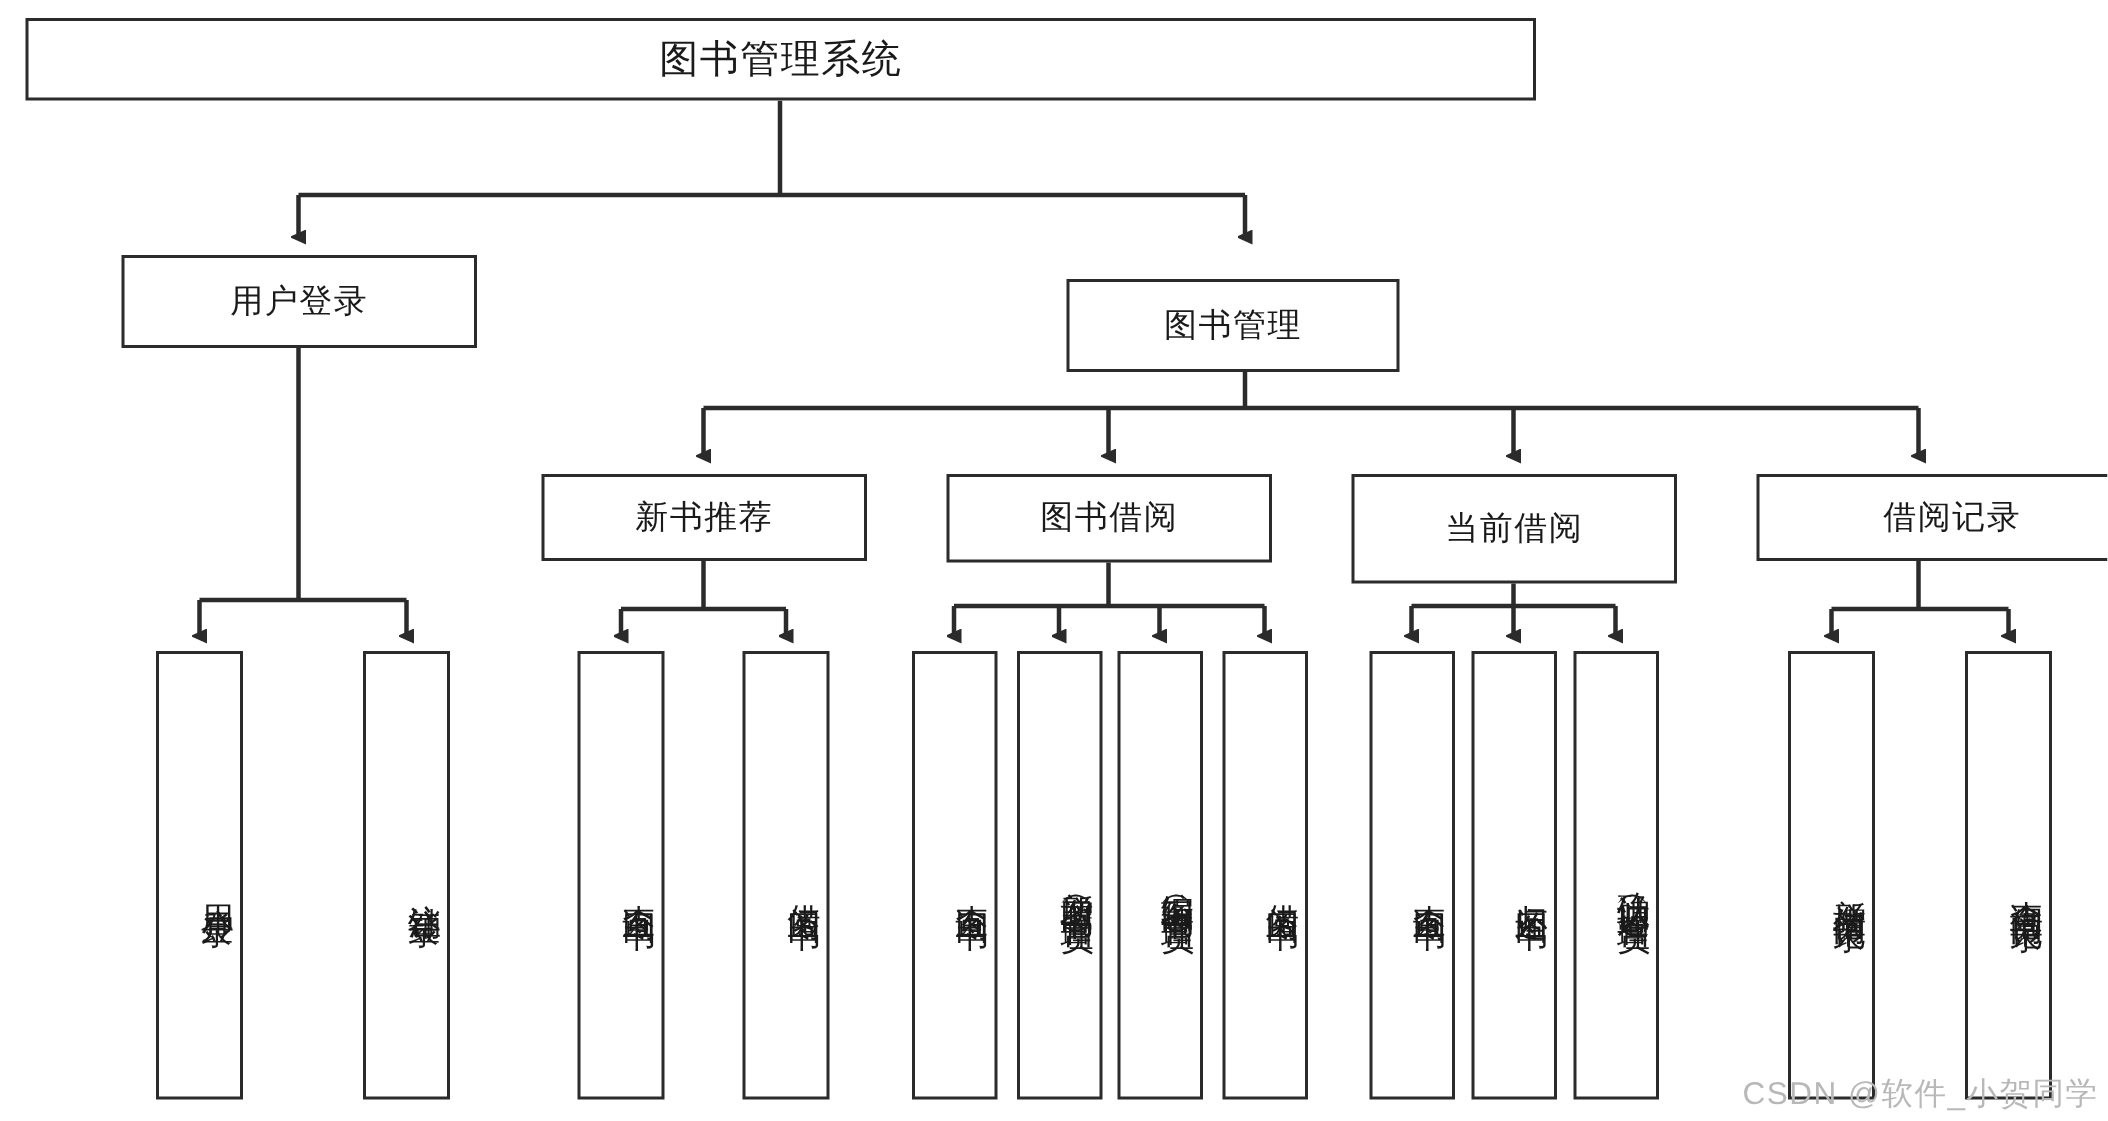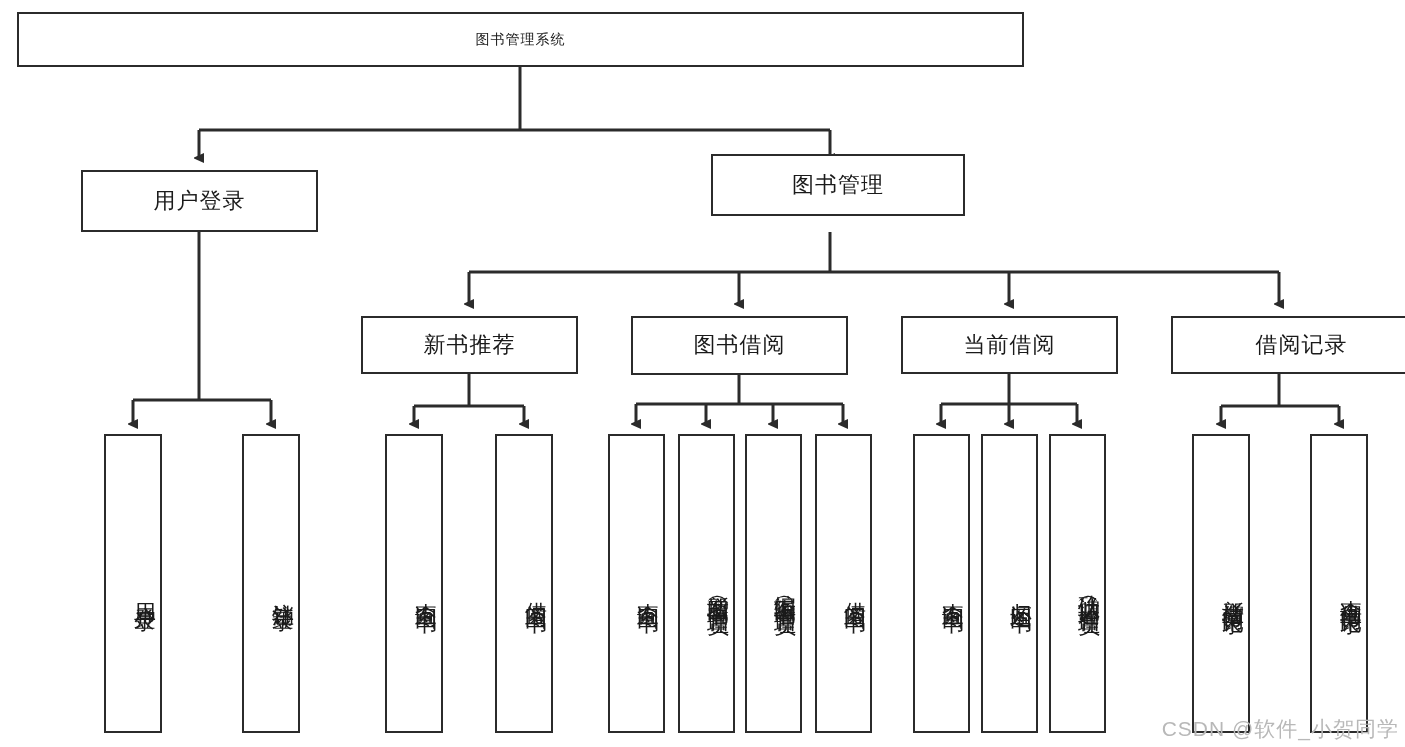--- a/index.html
+++ b/index.html
@@ -36,21 +36,21 @@
     color: #1a1a1a;
     z-index: 2;
   }
   .node.h {
     font-size: 22px;
     letter-spacing: 1px;
     line-height: 1.2;
     white-space: nowrap;
   }
   .node.root {
-    font-size: 14px;
+    font-size: 26px;
     letter-spacing: 1px;
   }
   .node.v {
     writing-mode: vertical-rl;
     text-orientation: upright;
     font-size: 22px;
     line-height: 1.35;
     letter-spacing: 3px;
     padding-top: 14px;
     align-items: flex-start;
@@ -127,31 +127,31 @@
     </g>
   </svg>
 
   <div class="node root h" style="left:17px; top:12px; width:1007px; height:55px;">
     <span>图书管理系统</span>
   </div>
 
   <div class="node h" style="left:81px; top:170px; width:237px; height:62px;">
     <span>用户登录</span>
   </div>
-  <div class="node h" style="left:711px; top:154px; width:254px; height:62px;">
+  <div class="node h" style="left:711px; top:186px; width:222px; height:62px;">
     <span>图书管理</span>
   </div>
 
   <div class="node h" style="left:361px; top:316px; width:217px; height:58px;">
     <span>新书推荐</span>
   </div>
   <div class="node h" style="left:631px; top:316px; width:217px; height:59px;">
     <span>图书借阅</span>
   </div>
-  <div class="node h" style="left:901px; top:316px; width:217px; height:58px;justify-content:center;">
+  <div class="node h" style="left:901px; top:316px; width:217px; height:73px;justify-content:center;">
     <span>当前借阅</span>
   </div>
   <div class="node h" style="left:1171px; top:316px; width:261px; height:58px;">
     <span>借阅记录</span>
   </div>
 
   <div class="node v" style="left:104px; top:434px; width:58px; height:299px;">
     <span class="vtext">用户登录</span>
   </div>
   <div class="node v" style="left:242px; top:434px; width:58px; height:299px;">

